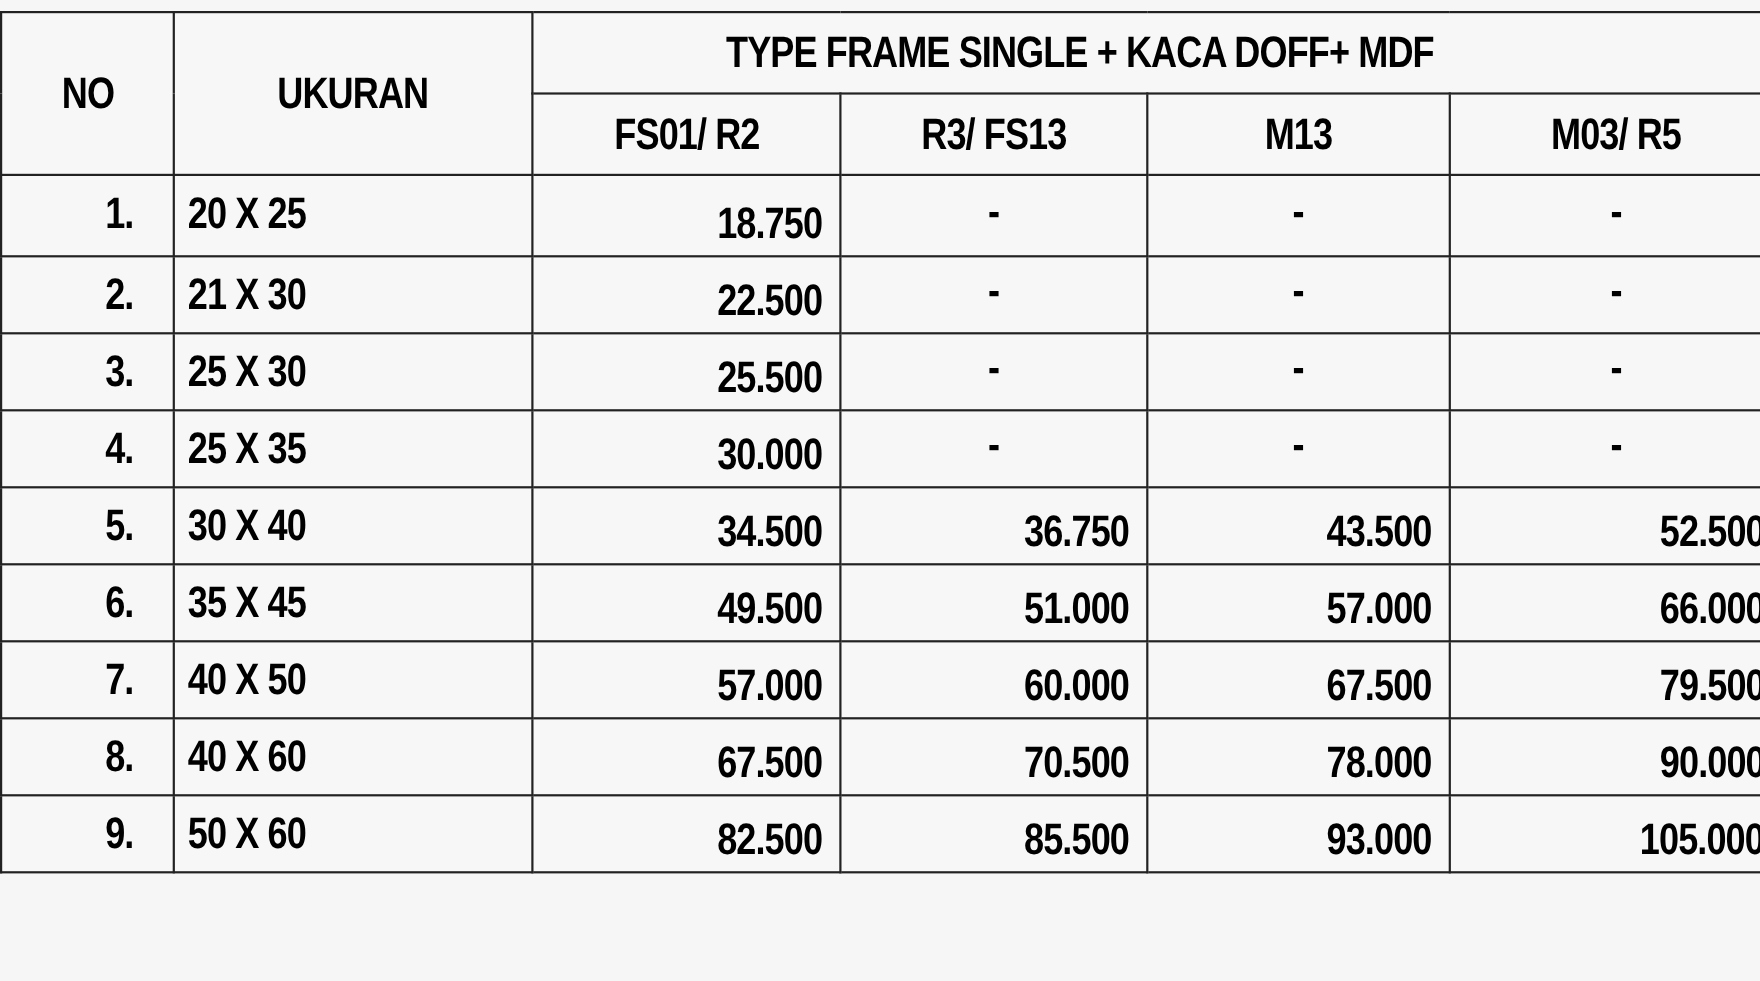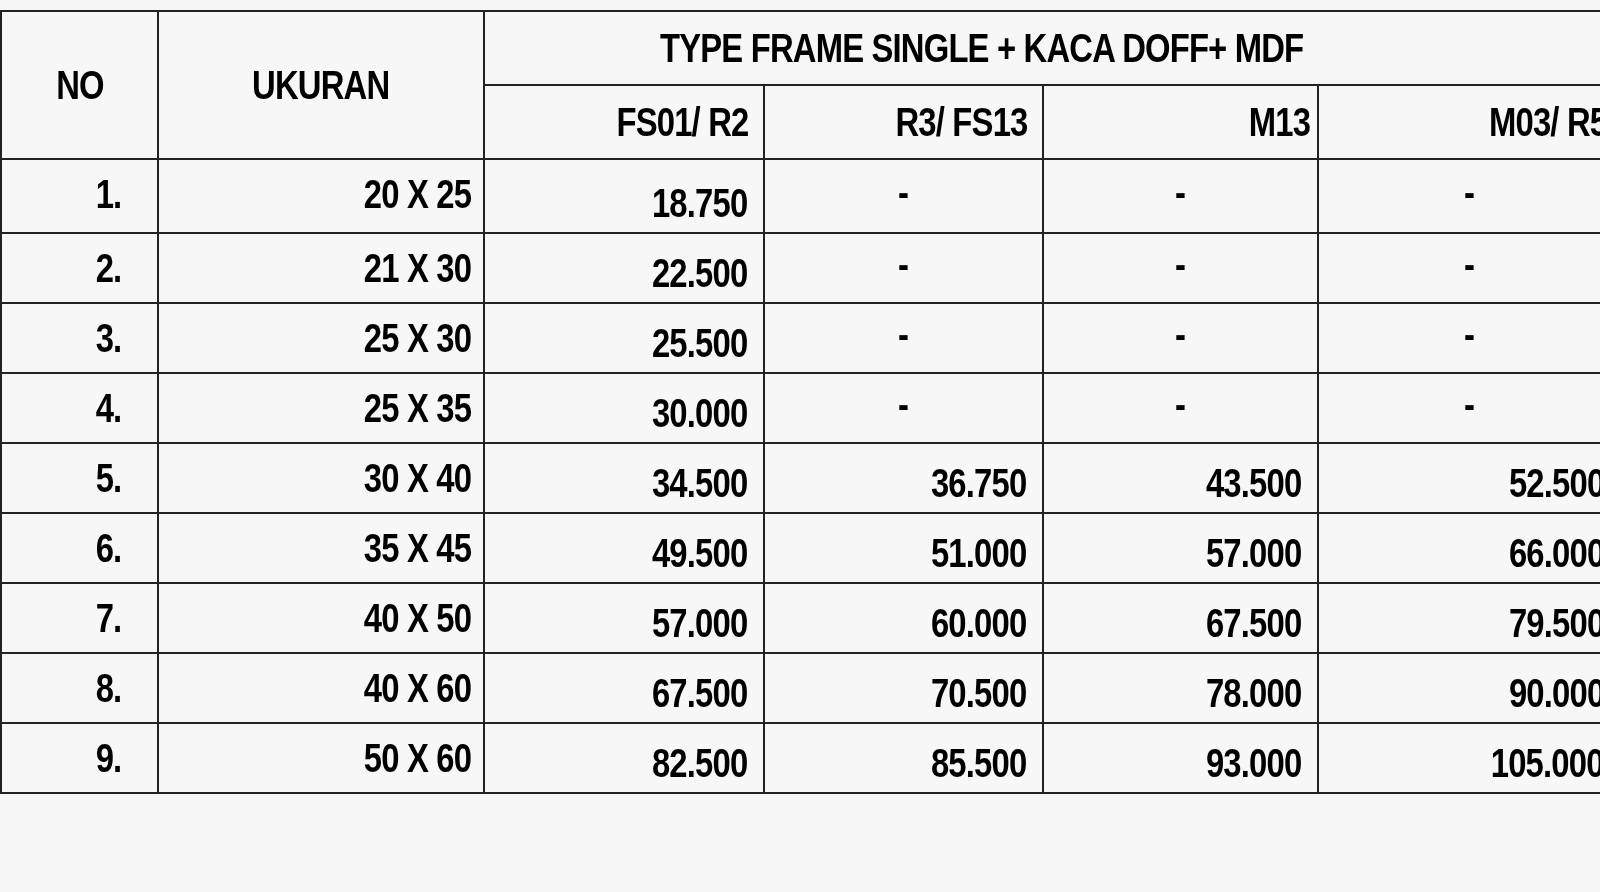--- a/index.html
+++ b/index.html
@@ -25,26 +25,26 @@
     font-size: 40px;
     letter-spacing: -1px;
     transform-origin: center;
   }
   .txt { display: inline-block; transform: scaleX(0.82); }
   .h-row1 th { height: 72px; }
   .h-row2 th { height: 72px; }
   .hdr-group { text-align: left; padding-left: 175px !important; }
   .hdr-group .txt { transform-origin: left center; }
   .hdr-no, .hdr-size { text-align: center; margin-top: 40px; }
-  .hdr-sub { text-align: right; }
+  .hdr-sub { text-align: center; }
   tbody tr { height: 70px; }
   tbody tr:first-child { height: 74px; }
   td.c-no { text-align: right; padding-right: 36px; }
   td.c-no .txt { transform-origin: right center; }
-  td.c-size { text-align: right; }
+  td.c-size { text-align: left; }
   td.c-price { text-align: right; padding-right: 16px; vertical-align: bottom; padding-bottom: 6px; text-decoration: underline; }
   td.c-price .txt { transform-origin: right center; }
   td.c-dash { text-align: center; vertical-align: middle; padding-bottom: 8px; }
   td.c-no, td.c-size { vertical-align: top; padding-top: 12px; }
 </style>
 </head>
 <body>
 
 <table class="price-table">
   <colgroup>

